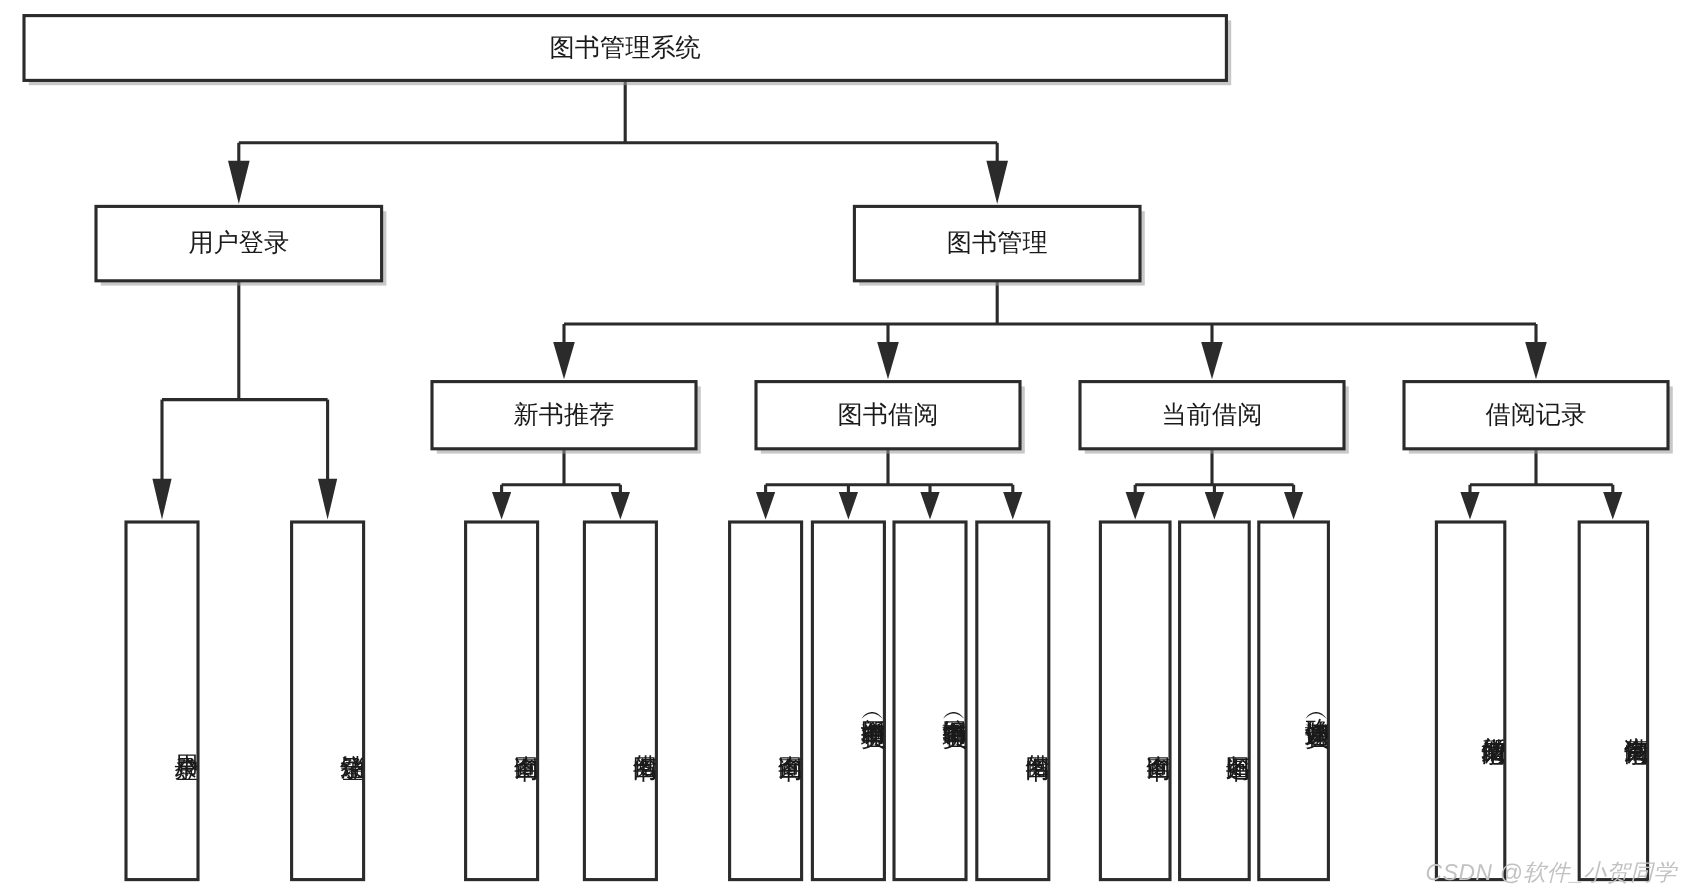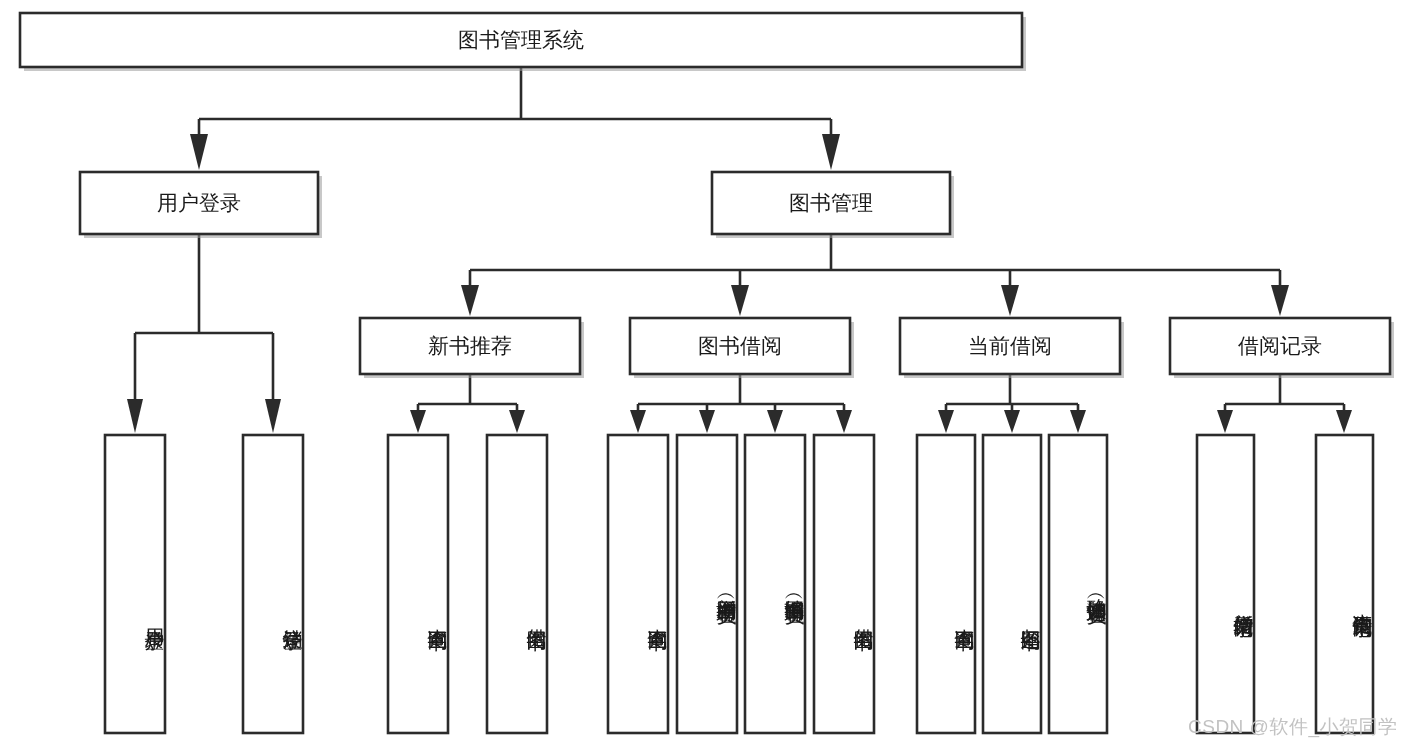--- a/index.html
+++ b/index.html
@@ -68,20 +68,21 @@
   }
   .watermark {
     position: absolute;
     left: 1188px;
     top: 714px;
     font-family: "Liberation Sans", "DejaVu Sans", sans-serif;
     font-size: 19px;
     color: #c2c2c2;
     white-space: nowrap;
     letter-spacing: 0.5px;
+    font-style: italic;
   }
 </style>
 </head>
 <body>
 
 <div id="diagram-root">
 
   <svg id="flow-svg" viewBox="0 0 1405 747">
 
     <g>

